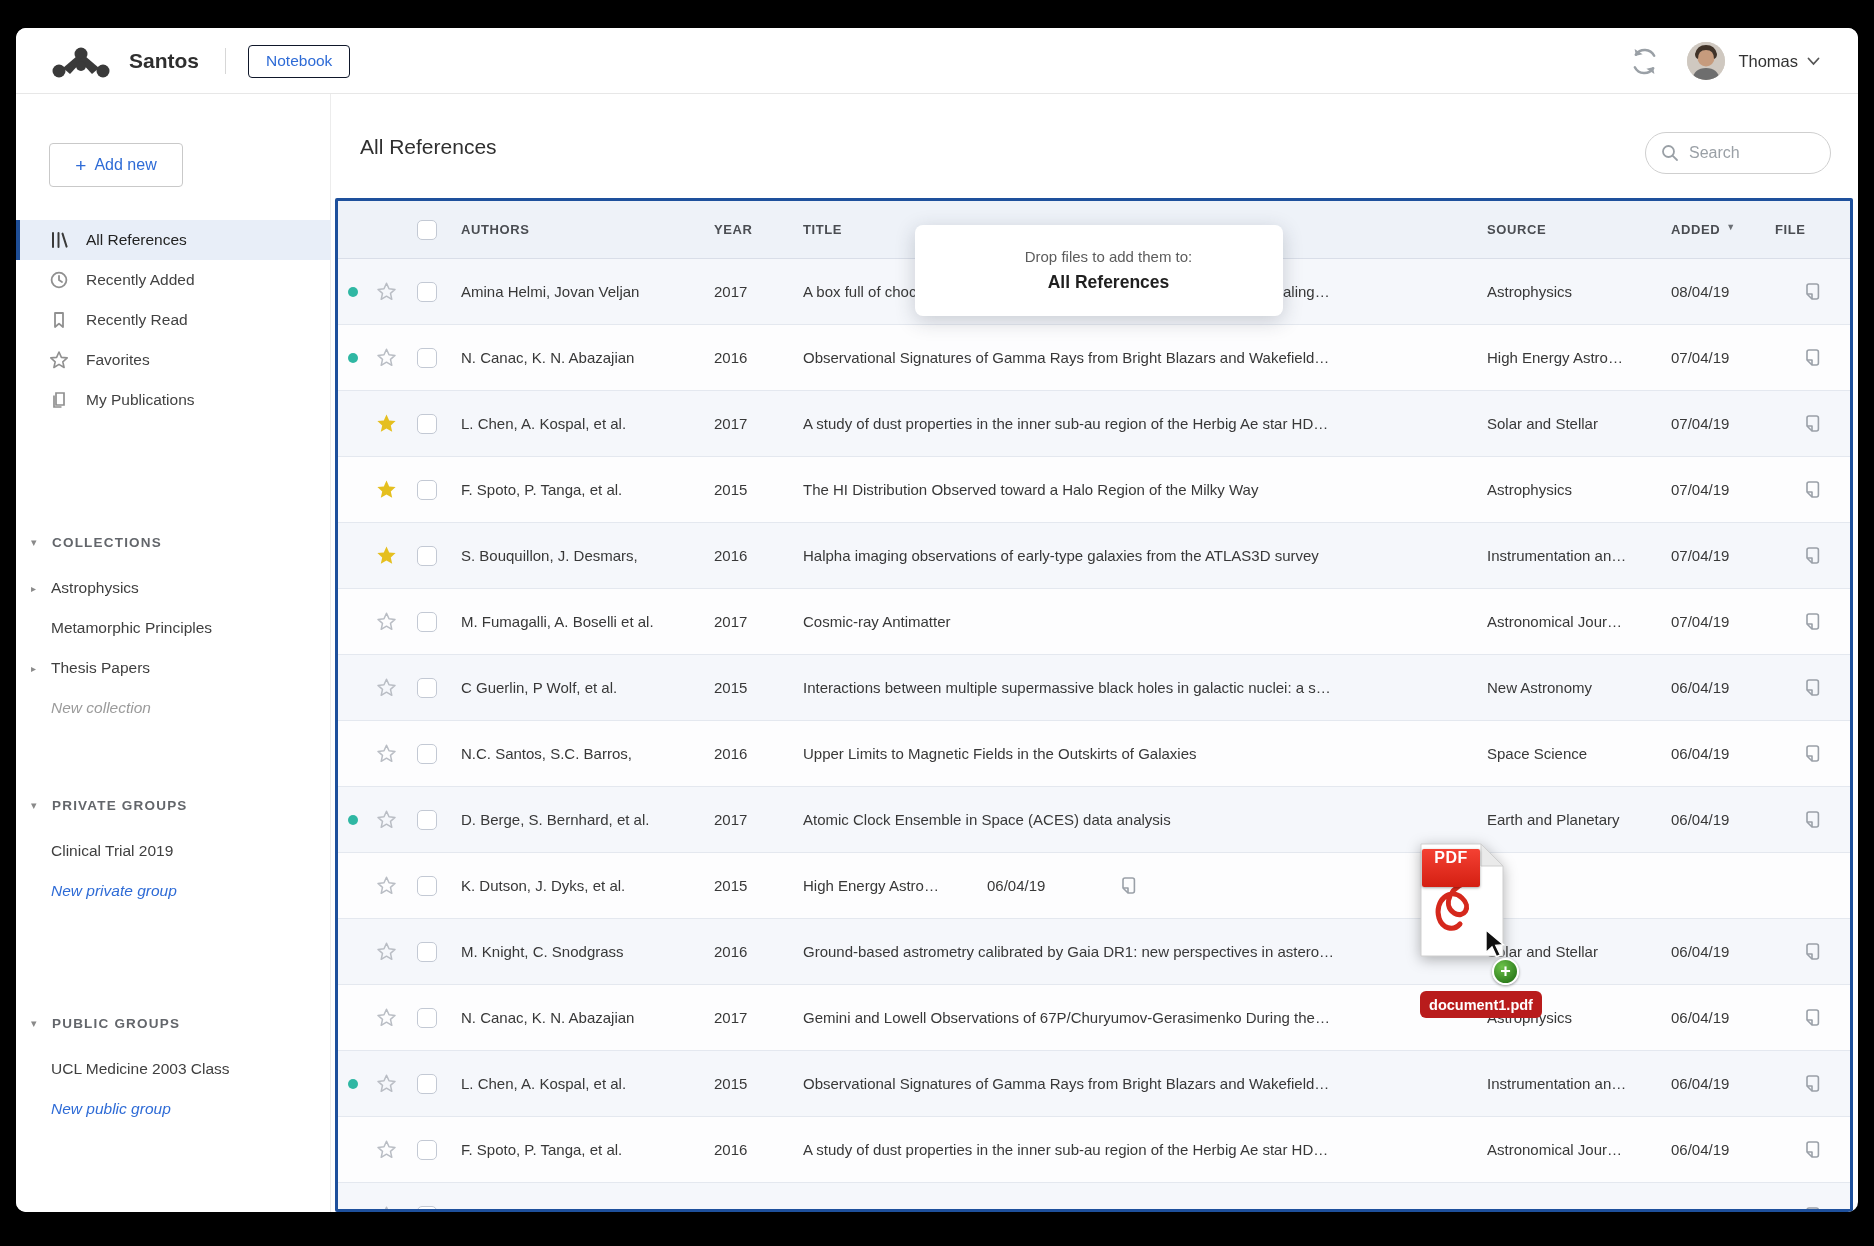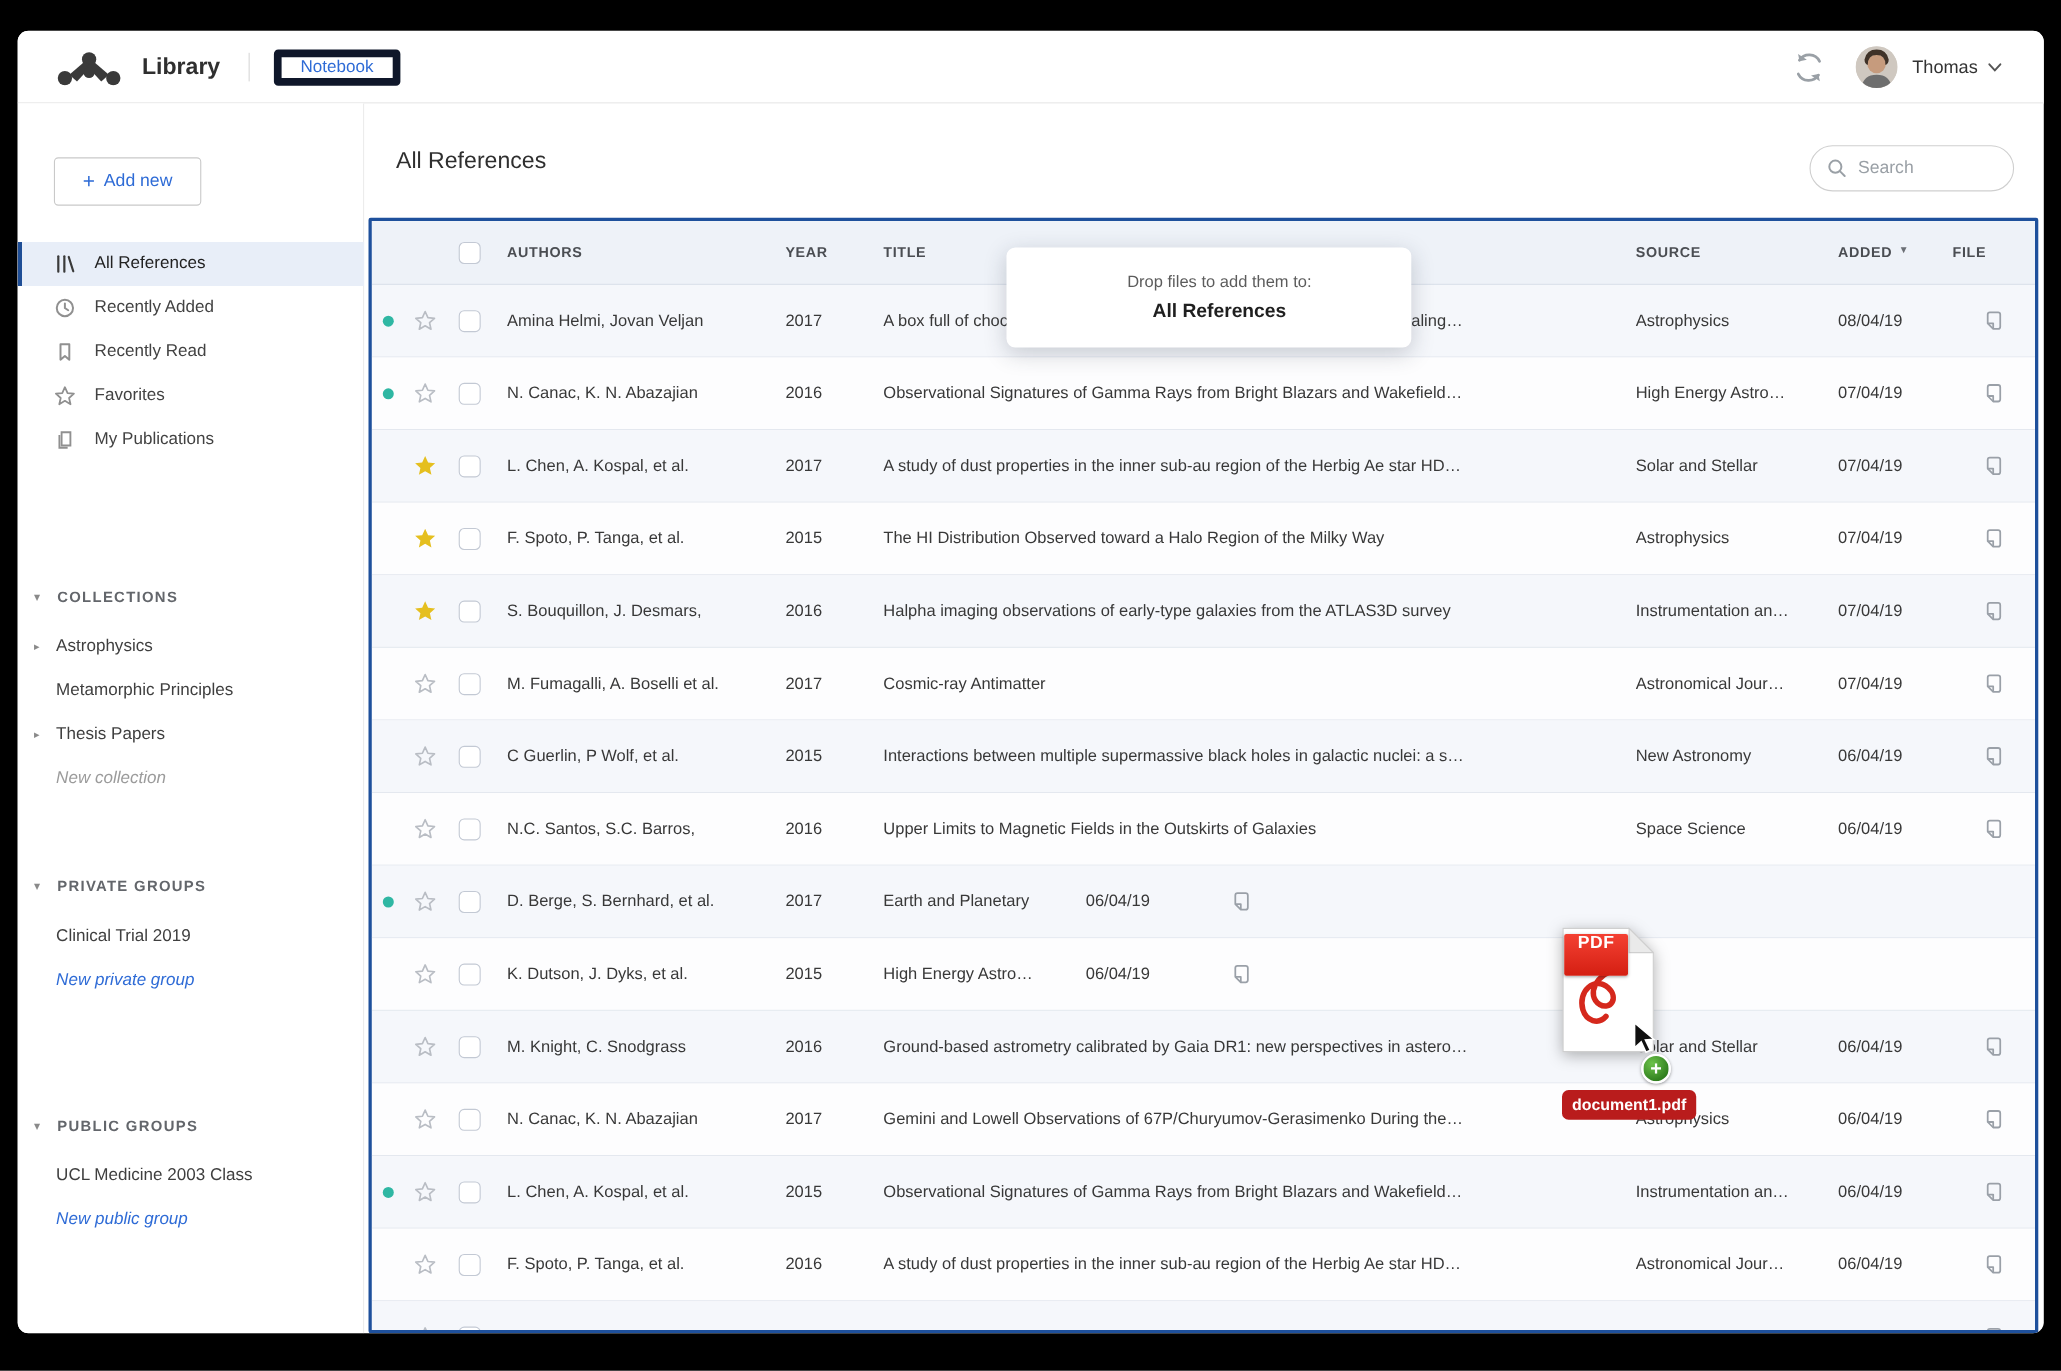--- a/index.html
+++ b/index.html
@@ -9,21 +9,21 @@
   .window { position:absolute; left:16px; top:28px; width:1842px; height:1184px;
             background:#fff; border-radius:10px; overflow:hidden; }
 
   
   .topbar { position:absolute; left:0; top:0; width:1842px; height:66px; background:#fff;
             border-bottom:1px solid #e7e7e7; }
   .topbar-left { position:absolute; left:34px; top:0; height:66px; display:flex; align-items:center; }
   .logo { width:62px; height:34px; margin-right:17px; }
   .app-title { font-size:21px; font-weight:bold; color:#2f2f2f; margin-right:26px; }
   .tb-divider { width:1px; height:26px; background:#d7d7d7; margin-right:22px; }
-  .notebook-btn { height:33px; padding:0 17px; border:7px solid #0f172a; border-radius:4px;
+  .notebook-btn { height:33px; padding:0 17px; border:1px solid #0f172a; border-radius:4px;
                   background:#fff; color:#2e6bd6; font-size:15.5px; display:flex; align-items:center; cursor:pointer; }
   .topbar-right { position:absolute; right:38px; top:0; height:66px; display:flex; align-items:center; }
   .sync { width:29px; height:29px; margin-right:28px; }
   .avatar { width:38px; height:38px; border-radius:50%; overflow:hidden; margin-right:13px; background:#d8d2cb; }
   .user-name { font-size:16.5px; color:#333; margin-right:9px; }
   .chev { width:13px; height:9px; }
 
   
   .sidebar { position:absolute; left:0; top:66px; width:315px; height:1118px; background:#fff;
              border-right:1px solid #ececec; }
@@ -118,21 +118,21 @@
         <svg class="logo" viewBox="0 0 62 34">
           <g fill="#3a3a3a">
             <circle cx="9" cy="27" r="6.5"></circle>
             <circle cx="53" cy="27" r="6.5"></circle>
             <circle cx="31" cy="10" r="6.5"></circle>
             <path d="M27 12 L13 24 L20 30 L33 16 Z"></path>
             <path d="M35 12 L49 24 L42 30 L29 16 Z"></path>
             <circle cx="31" cy="22" r="5"></circle>
           </g>
         </svg>
-        <div class="app-title">Library</div>
+        <div class="app-title">Santos</div>
         <div class="tb-divider"></div>
         <button class="notebook-btn">Notebook</button>
       </div>
       <div class="topbar-right">
         <svg class="sync" viewBox="0 0 30 30">
           <g fill="none" stroke="#9aa0a6" stroke-width="2.6" stroke-linecap="round">
             <path d="M25 9 A 11 11 0 0 0 6 8"></path>
             <path d="M5 21 A 11 11 0 0 0 24 22"></path>
           </g>
           <path d="M6 2 L6 9 L13 9 Z" fill="#9aa0a6" transform="rotate(-12 6 8)"></path>
@@ -479,20 +479,21 @@
     <div class="c-star">
               <svg class="starbtn" viewBox="0 0 21 21">
                 <path d="M10.5 2.2 L13 7.8 L19 8.4 L14.5 12.4 L15.8 18.3 L10.5 15.2 L5.2 18.3 L6.5 12.4 L2 8.4 L8 7.8 Z" fill="none" stroke="#b9bdc4" stroke-width="1.5" stroke-linejoin="round"></path>
               </svg>
             </div>
     <div class="c-check">
               <span class="checkbox"></span>
             </div>
     <div class="c-authors cellText">D. Berge, S. Bernhard, et al.</div>
     <div class="c-year cellText">2017</div>
+    <div class="c-title cellText">Atomic Clock Ensemble in Space (ACES) data analysis</div>
     <div class="c-source cellText">Earth and Planetary</div>
     <div class="c-added cellText">06/04/19</div>
     <div class="c-file">
               <svg class="starbtn" width="21" height="21" viewBox="0 0 21 21">
                 <path d="M7 3 H14.4 a2 2 0 0 1 2 2 V16 a2 2 0 0 1 -2 2 H10 L5 13 V5 a2 2 0 0 1 2 -2 Z" fill="none" stroke="#9aa0a8" stroke-width="1.6" stroke-linejoin="round"></path>
                 <path d="M5 13 H10 V18" fill="none" stroke="#9aa0a8" stroke-width="1.6" stroke-linejoin="round"></path>
               </svg>
             </div>
           </div>
           <div class="t-row">

